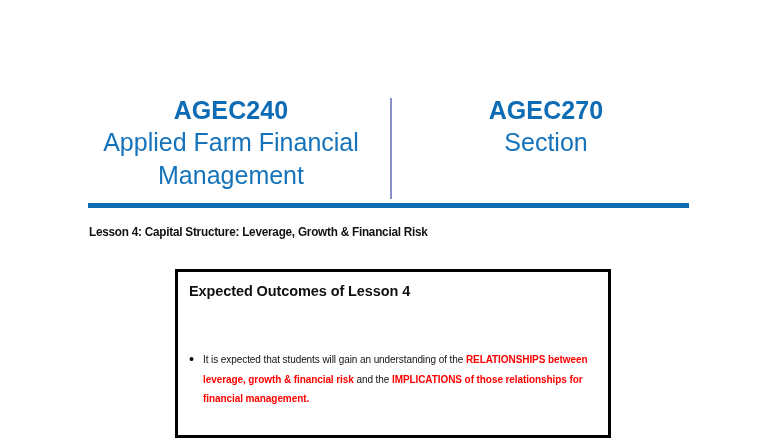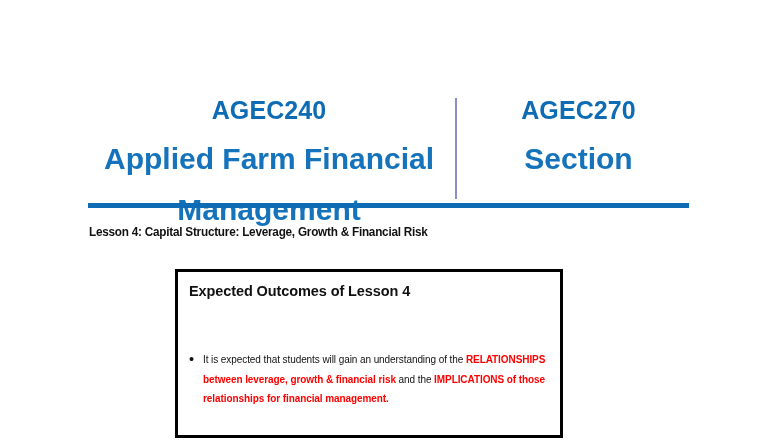--- a/index.html
+++ b/index.html
@@ -34,40 +34,40 @@
     display: flex;
     flex-direction: row;
     align-items: flex-start;
   }
   .course-col {
     flex: 1 1 0;
     text-align: center;
     line-height: 1.17;
   }
   .course-col.left {
-    padding-right: 5px;
+    padding-right: 16px;
   }
   .course-col.right {
     padding-left: 11px;
   }
   .course-code {
     display: block;
     font-size: 25px;
     font-weight: bold;
     color: #0d6cb4;
     letter-spacing: 0.1px;
     margin: 0;
     padding: 0;
   }
   .course-name {
     display: block;
-    font-size: 30px;
-    font-weight: bold;
+    font-size: 25px;
+    font-weight: normal;
     color: #1573bb;
-    margin: 16px;
+    margin: 3px;
     padding: 0;
     white-space: nowrap;
   }
   .column-divider {
     width: 2px;
     align-self: stretch;
     background: #8a90c6;
     flex: 0 0 2px;
     margin-top: 2px;
     margin-bottom: 1px;
@@ -96,21 +96,21 @@
     white-space: nowrap;
     transform: scaleX(0.94);
     transform-origin: left center;
   }
 
   
   .outcomes-box {
     position: absolute;
     left: 175px;
     top: 269px;
-    width: 388px;
+    width: 436px;
     height: 169px;
     box-sizing: border-box;
     border: 3px solid #000000;
     background: #ffffff;
   }
   .outcomes-title {
     position: absolute;
     left: 11px;
     top: 11px;
     font-size: 14.5px;

